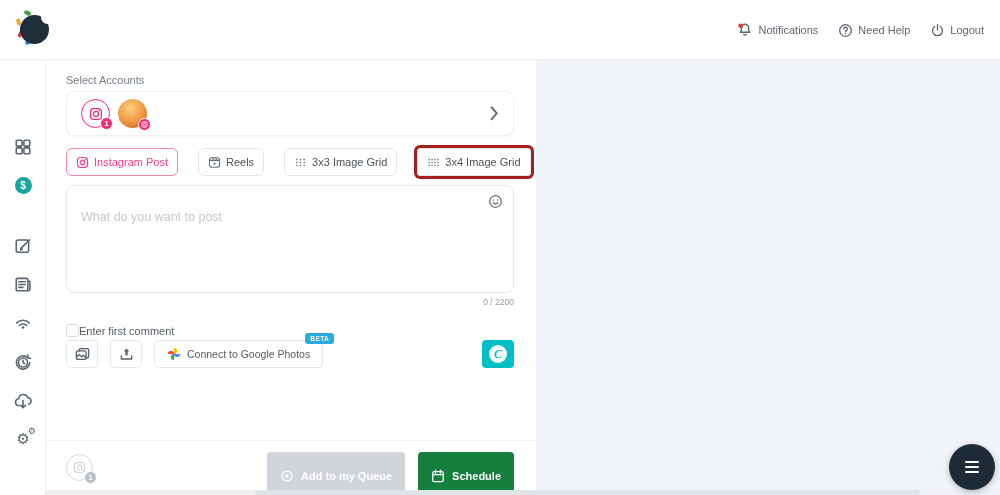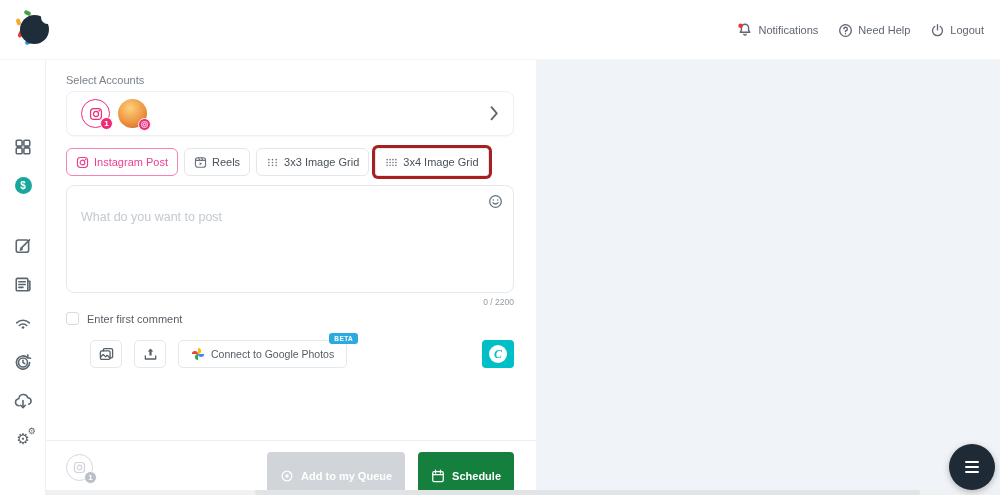--- a/index.html
+++ b/index.html
@@ -37,40 +37,40 @@
   .select-accounts-label { position:absolute; left:20px; top:14px; font-size:11px; color:#77808a; }
 
   .accounts-card { position:absolute; left:20px; top:31px; width:448px; height:45px; background:#fff; border:1px solid #eef0f3; border-radius:8px; box-shadow:0 1px 2px rgba(0,0,0,.04); display:flex; align-items:center; padding:0 14px; cursor:pointer; }
   .avatar { position:relative; width:29px; height:29px; border-radius:50%; }
   .avatar-ig { border:1.5px solid #ee2b77; color:#ee2b77; display:flex; align-items:center; justify-content:center; background:#fff; }
   .avatar-photo { margin-left:8px; background:radial-gradient(circle at 42% 32%, #fbd27e, #ef9440 55%, #c96a28 90%); }
   .mini-badge { position:absolute; bottom:-3px; right:-4px; width:13px; height:13px; border-radius:50%; background:#ee2b77; color:#fff; font-size:8px; font-weight:bold; display:flex; align-items:center; justify-content:center; border:1.5px solid #fff; }
   .card-chevron { margin-left:auto; color:#5d6670; }
 
   
-  .tabs { position:absolute; left:20px; top:88px; display:flex; gap:6px; }
+  .tabs { position:absolute; left:20px; top:88px; display:flex; gap:20px; }
   .tab { display:flex; align-items:center; gap:5px; height:28px; padding:0 9px; background:#fff; border:1px solid #e4e7ea; border-radius:6px; font-size:11px; color:#4a5258; white-space:nowrap; cursor:pointer; }
   .tab svg, .tab .dots { color:#6a737c; }
   .tab.active { border-color:#f583b4; color:#ee3d8d; }
   .tab.active svg { color:#ee3d8d; }
   .tab.annotated { border-radius:3px; box-shadow:0 0 0 3px #a81f1f; }
 
   
   .compose-box { position:absolute; left:20px; top:125px; width:448px; height:108px; border:1px solid #e6e9ec; border-radius:8px; background:#fff; }
   .compose-box textarea { width:100%; height:100%; border:none; outline:none; resize:none; background:transparent; padding:24px 40px 10px 14px; font-family:"Liberation Sans",sans-serif; font-size:12.5px; color:#a21caf; }
   .compose-box textarea::placeholder { color:#c3c9cf; }
   .emoji-btn { position:absolute; top:8px; right:10px; color:#6b747c; cursor:pointer; background:none; border:none; }
   .char-counter { position:absolute; left:20px; top:237px; width:448px; text-align:right; font-size:8.5px; color:#949ca4; }
 
-  .comment-row { position:absolute; left:20px; top:252px; display:flex; align-items:center; gap:8px; cursor:pointer; }
+  .comment-row { position:absolute; left:20px; top:264px; display:flex; align-items:center; cursor:pointer; }
   .checkbox { width:13px; height:13px; border:1px solid #d7dce0; border-radius:3px; background:#fff; }
   .comment-label { font-size:11px; color:#565e66; }
 
   
-  .media-row { position:absolute; left:20px; top:280px; display:flex; gap:12px;margin-left:24px; }
+  .media-row { position:absolute; left:20px; top:280px; display:flex; gap:12px; }
   .media-btn { width:32px; height:28px; border:1px solid #e5e8eb; border-radius:5px; background:#fff; display:flex; align-items:center; justify-content:center; color:#55606a; cursor:pointer; }
   .gphotos-btn { position:relative; height:28px; border:1px solid #e5e8eb; border-radius:5px; background:#fff; display:flex; align-items:center; gap:6px; padding:0 12px; font-size:10.5px; color:#555d64; cursor:pointer; }
   .beta-badge { position:absolute; top:-8px; right:-12px; background:#2ba9e1; color:#fff; font-size:6.5px; font-weight:bold; letter-spacing:.4px; padding:2px 5px; border-radius:3px; }
   .canva-btn { position:absolute; right:22px; top:280px; width:32px; height:28px; background:#00bfc7; border:none; border-radius:4px; display:flex; align-items:center; justify-content:center; cursor:pointer; }
   .canva-c { width:18px; height:18px; border-radius:50%; background:#fff; color:#00bfc7; font-family:"Liberation Serif",serif; font-style:italic; font-weight:bold; font-size:12px; display:flex; align-items:center; justify-content:center; }
 
   
   .footer-bar { position:absolute; left:0; top:380px; width:490px; height:55px; border-top:1px solid #edeff1; background:#fff; }
   .queue-avatar { position:absolute; left:20px; top:13px; width:27px; height:27px; border-radius:50%; border:1.5px solid #d4d9dd; color:#cfd4d9; display:flex; align-items:center; justify-content:center; background:#fff; }
   .queue-badge { position:absolute; bottom:-4px; right:-5px; width:13px; height:13px; border-radius:50%; background:#b9c0c7; color:#fff; font-size:8px; font-weight:bold; display:flex; align-items:center; justify-content:center; border:1.5px solid #fff; }

